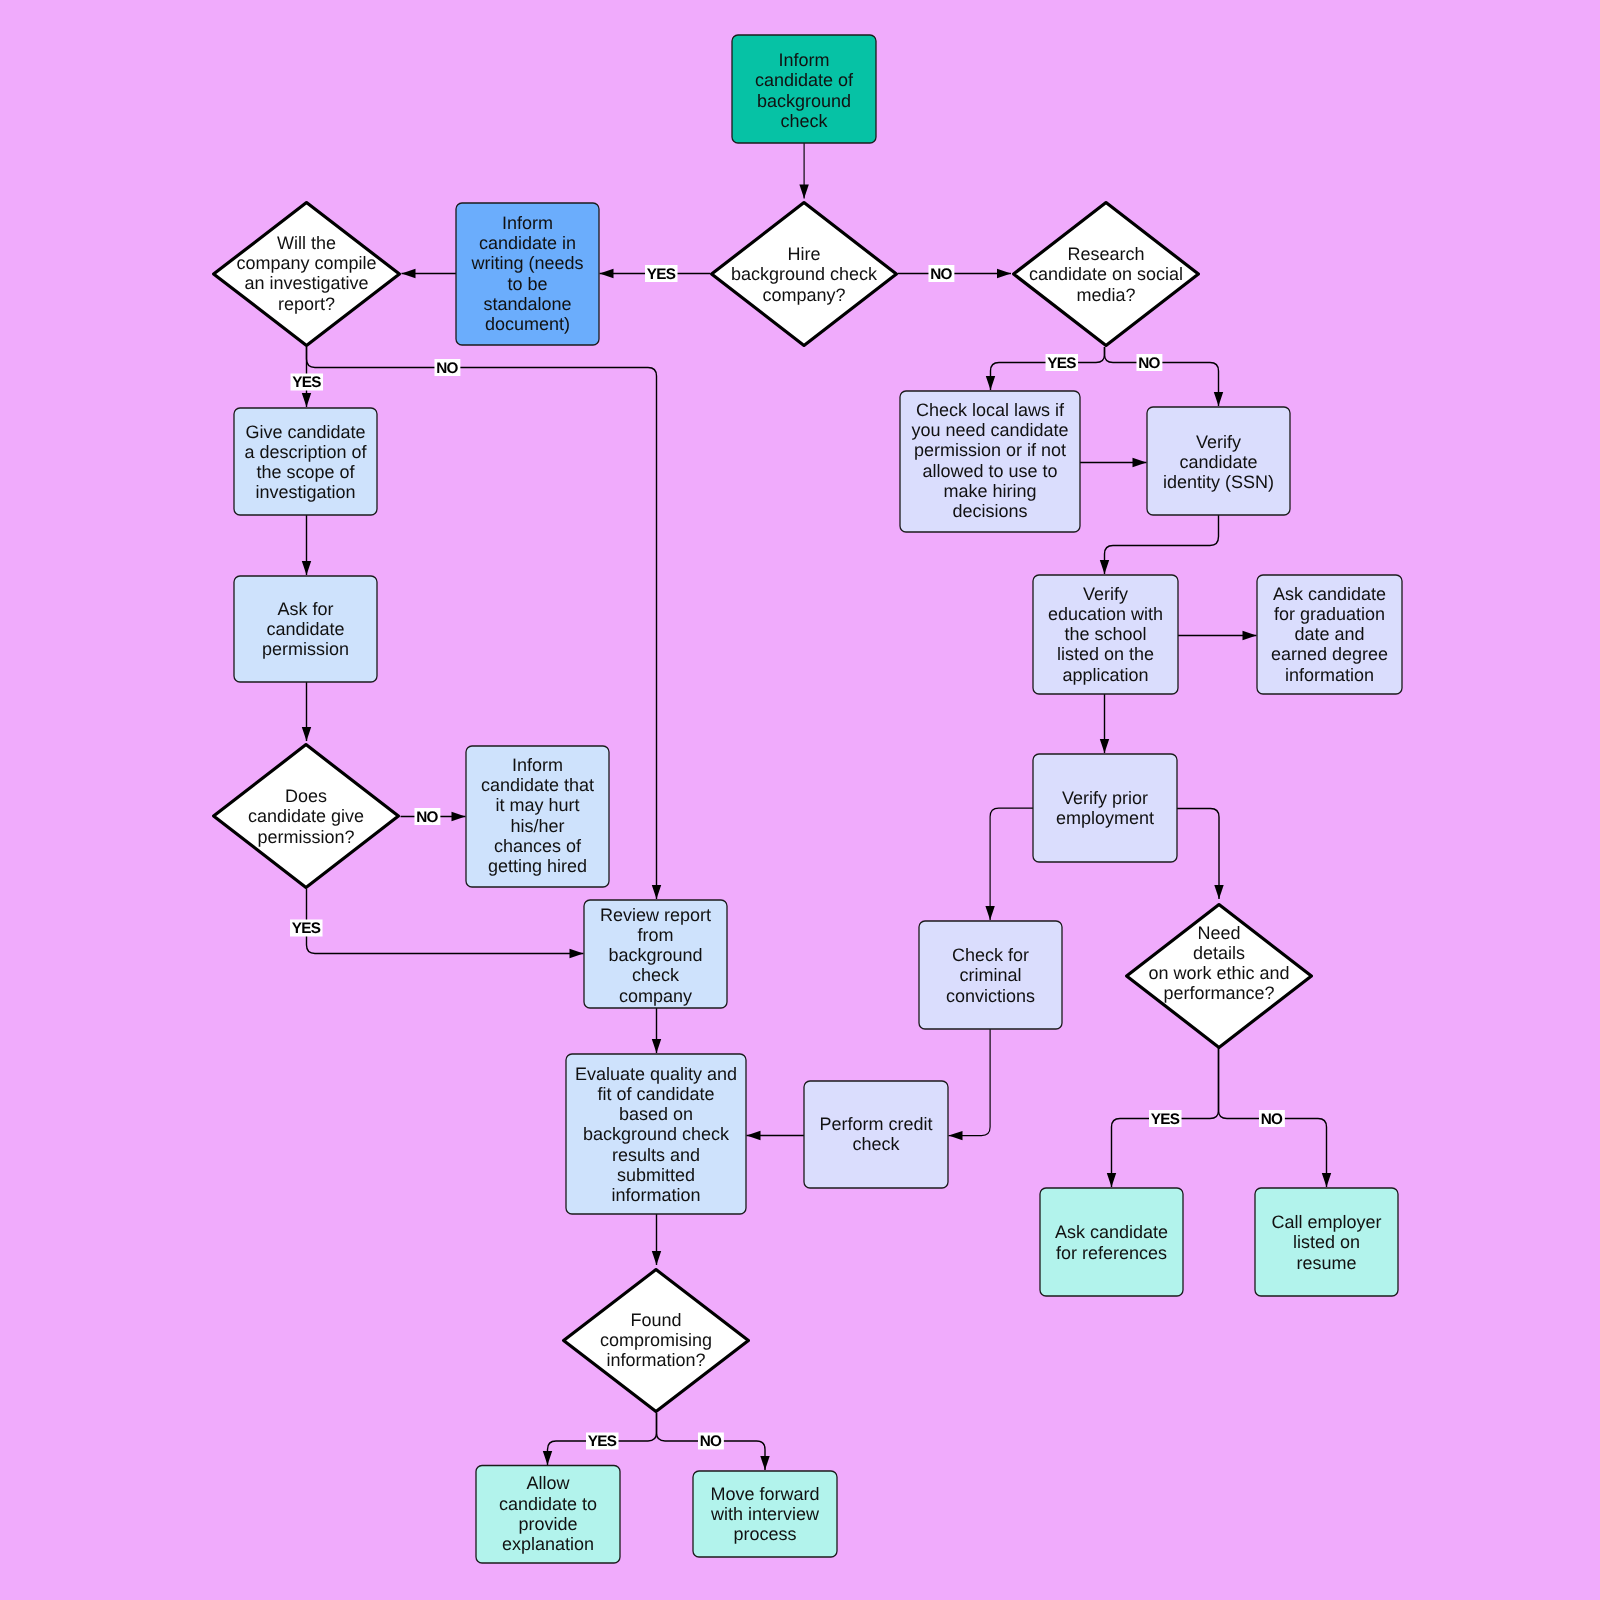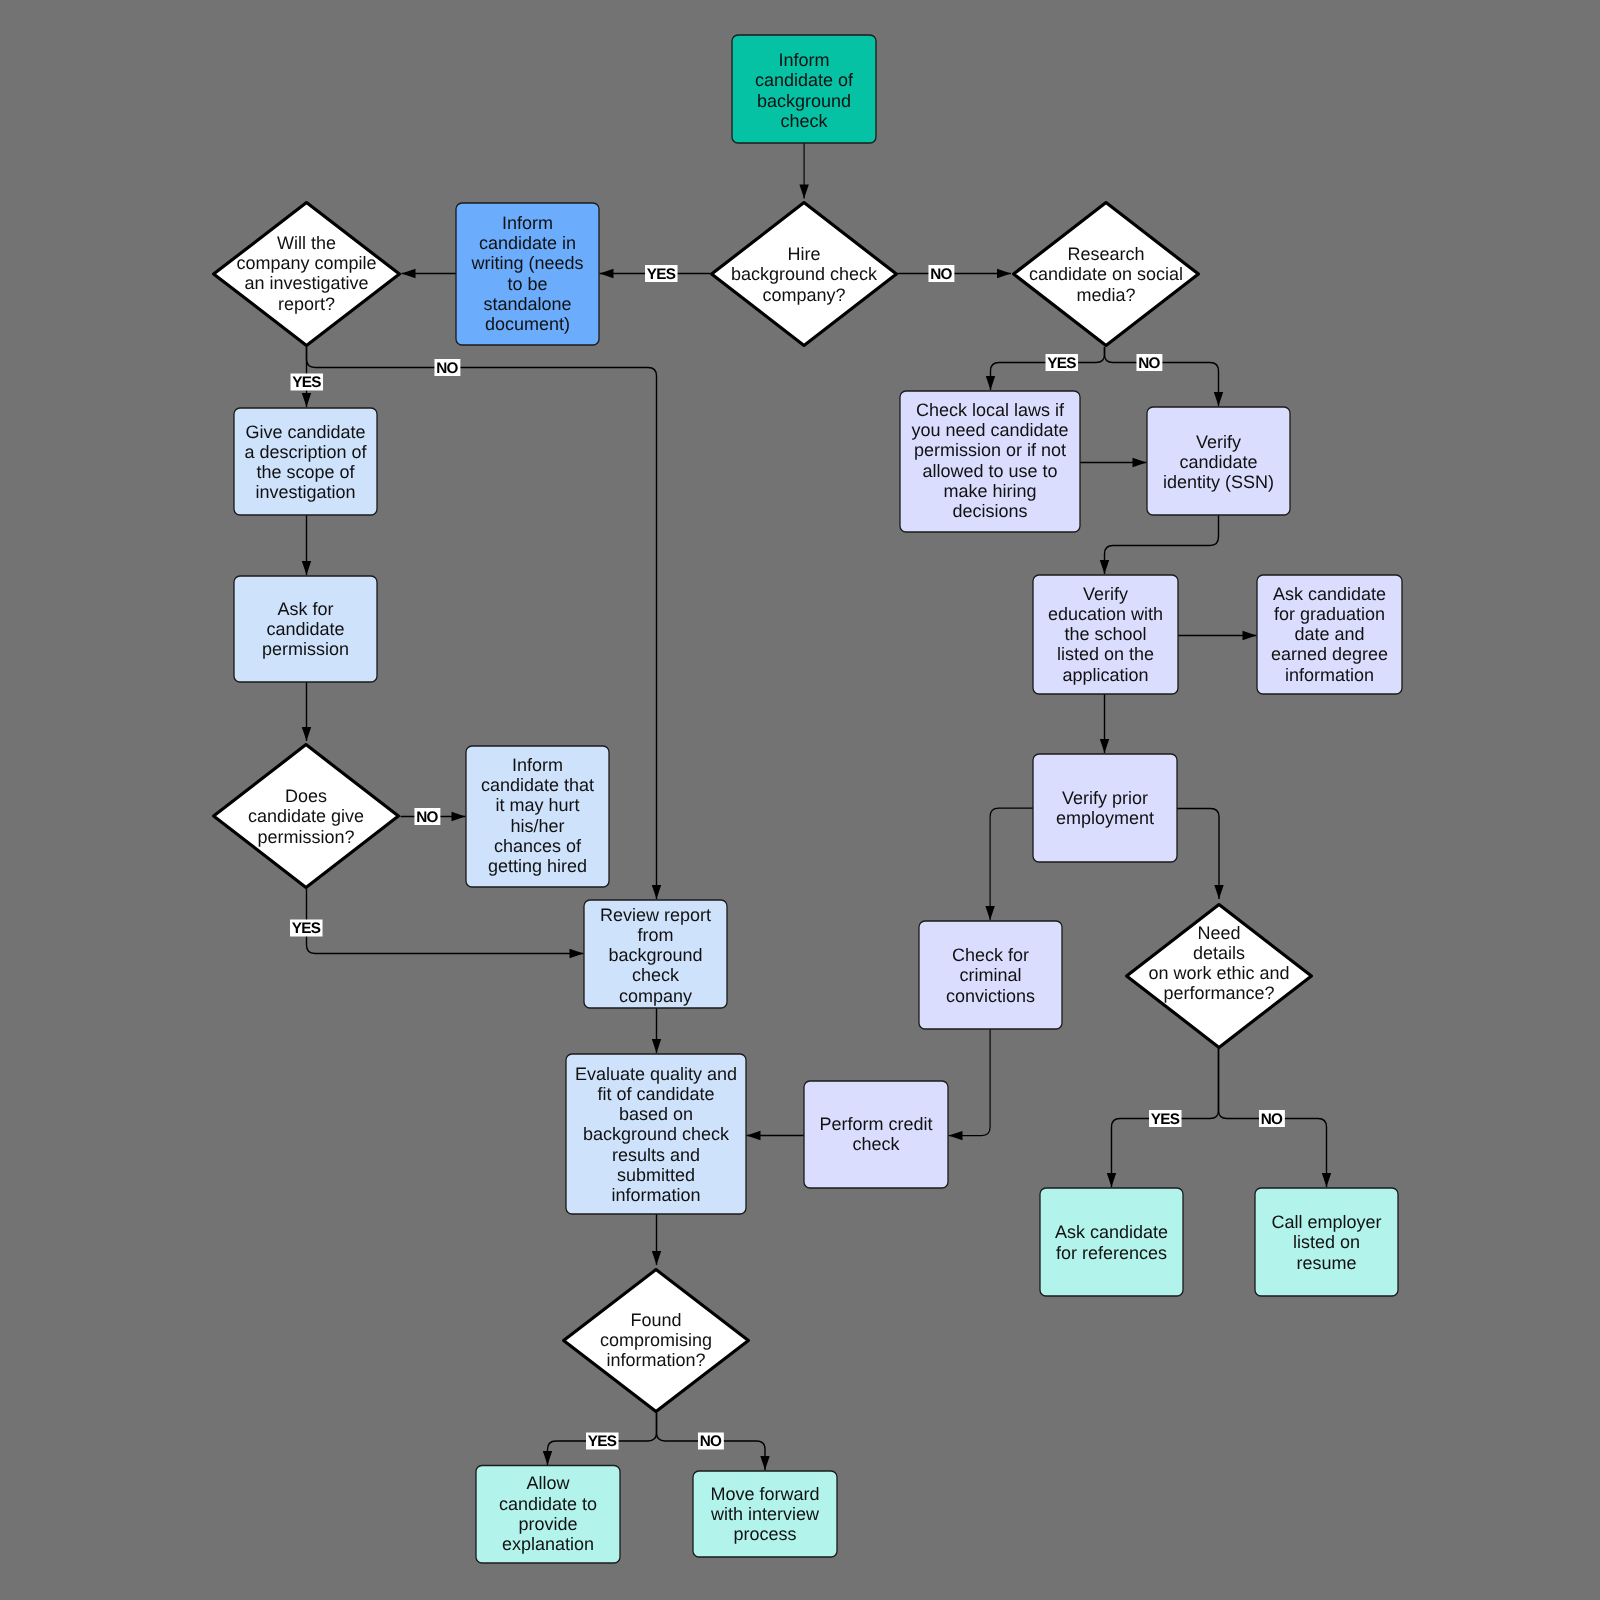--- a/index.html
+++ b/index.html
@@ -1,17 +1,17 @@
 <!DOCTYPE html>
 <html><head>
 <meta charset="utf-8">
 <title>Background Check Process Flowchart</title>
 <style>
   html,body{margin:0;padding:0;background:#ffffff;-webkit-font-smoothing:antialiased;text-rendering:geometricPrecision;}
-  #stage{position:relative;width:1600px;height:1600px;background:#737373;overflow:hidden;}
+  #stage{position:relative;width:1600px;height:1600px;background:#f0abfc;overflow:hidden;}
   svg#chart{display:block;width:1600px;height:1600px;}
   .node-label{font-family:"Liberation Sans",sans-serif;font-size:18px;fill:#111111;text-anchor:middle;dominant-baseline:auto;}
   .edge-label{font-family:"Liberation Sans",sans-serif;font-size:15.3px;font-weight:bold;fill:#000000;text-anchor:middle;letter-spacing:-0.75px;}
   .node-rect{stroke:#1b1b1b;stroke-width:1.3;}
   .node-diamond{fill:#ffffff;stroke:#000000;stroke-width:3.2;stroke-linejoin:round;}
   .edge-path{fill:none;stroke:#000000;stroke-width:1.4;stroke-linejoin:round;stroke-linecap:butt;}
   .edge-path.thin{stroke-width:1.15;}
   .edge-arrow{fill:#000000;stroke:none;}
 </style>
 </head>

